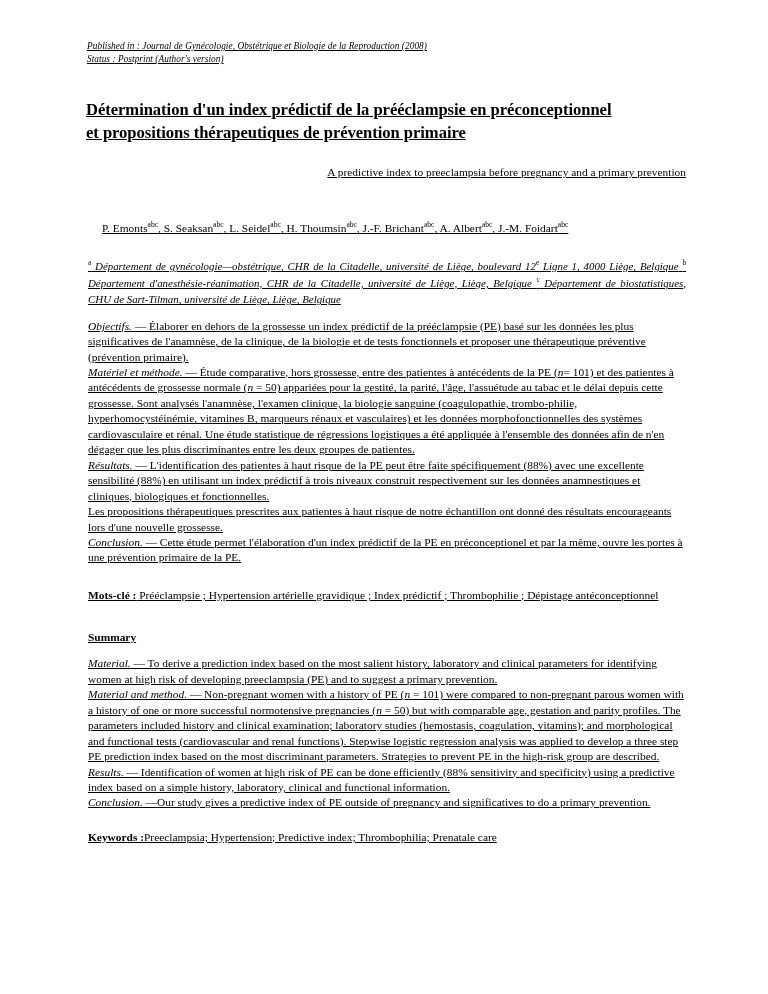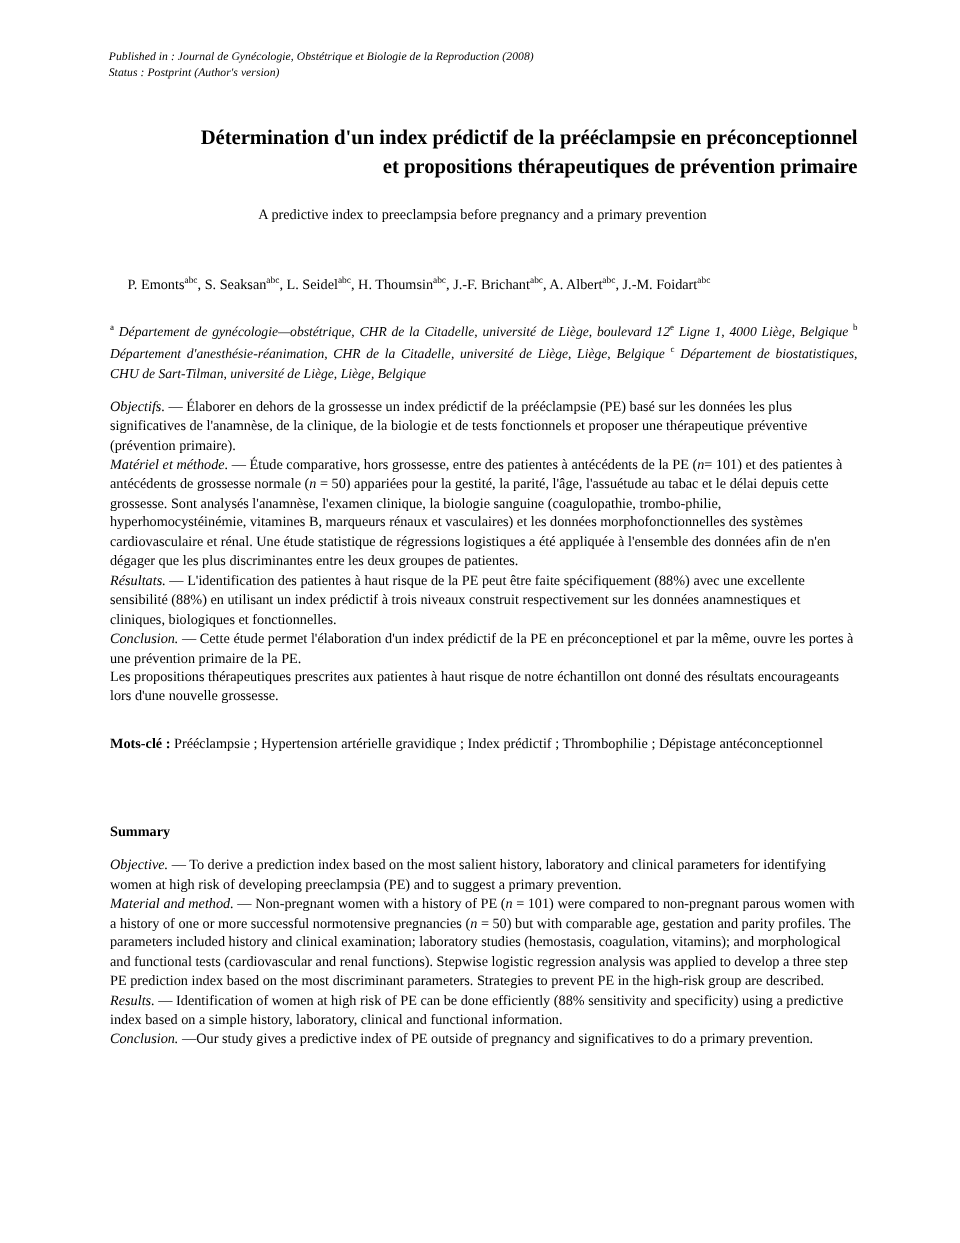--- a/index.html
+++ b/index.html
@@ -13,41 +13,42 @@
     font-family: "Liberation Serif", "DejaVu Serif", serif;
     color: #000000;
     -webkit-font-smoothing: antialiased;
   }
   .page {
     position: relative;
     width: 768px;
     height: 994px;
     box-sizing: border-box;
     padding: 40px 82px 0 86px;
+    text-decoration: underline;
   }
   
   .pubinfo {
     font-style: italic;
     font-size: 9.3px;
     line-height: 13.2px;
     margin: 0 0 0 1px;
     letter-spacing: .05px;
   }
   
   .title {
     font-size: 16.6px;
     font-weight: bold;
     line-height: 23px;
-    text-align: right;
+    text-align: left;
     margin: 32px 0 0 0;
     letter-spacing: -.05px;
   }
   .subtitle {
     font-size: 11.4px;
-    text-align: center;
+    text-align: right;
     line-height: 16px;
     margin: 20px 0 0 0;
   }
   
   .authors {
     font-size: 11.4px;
     line-height: 16px;
     margin: 40px 0 0 16px;
   }
   .affil {
@@ -63,21 +64,21 @@
     line-height: 0;
   }
   .affil sup { font-style: normal; }
   
   .sec-head {
     font-weight: bold;
     font-size: 11.4px;
     margin: 26px 0 0 2px;
     line-height: 15px;
   }
-  .sec-head.summary { margin-top: 56px; }
+  .sec-head.summary { margin-top: 27px; }
   .abstract {
     font-size: 11.4px;
     line-height: 15.45px;
     margin: 11px 0 0 2px;
     text-align: left;
   }
   .abstract p { margin: 0; }
   .kw {
     font-size: 11.4px;
     line-height: 15.45px;
@@ -121,30 +122,33 @@
     <sup>b</sup>
     <span>Département d'anesthésie-réanimation, CHR de la Citadelle, université de Liège, Liège, Belgique</span>
     <sup>c</sup>
     <span>Département de biostatistiques, CHU de Sart-Tilman, université de Liège, Liège, Belgique</span>
   </div>
 
   <div class="abstract">
     <p><i class="lead">Objectifs.</i><span> — Élaborer en dehors de la grossesse un index prédictif de la prééclampsie (PE) basé sur les données les plus significatives de l'anamnèse, de la clinique, de la biologie et de tests fonctionnels et proposer une thérapeutique préventive (prévention primaire).</span></p>
     <p><i class="lead">Matériel et méthode.</i><span> — Étude comparative, hors grossesse, entre des patientes à antécédents de la PE (</span><i class="n">n</i><span>= 101) et des patientes à antécédents de grossesse normale (</span><i class="n">n</i><span> = 50) appariées pour la gestité, la parité, l'âge, l'assuétude au tabac et le délai depuis cette grossesse. Sont analysés l'anamnèse, l'examen clinique, la biologie sanguine (coagulopathie, trombo-philie, hyperhomocystéinémie, vitamines B, marqueurs rénaux et vasculaires) et les données morphofonctionnelles des systèmes cardiovasculaire et rénal. Une étude statistique de régressions logistiques a été appliquée à l'ensemble des données afin de n'en dégager que les plus discriminantes entre les deux groupes de patientes.</span></p>
     <p><i class="lead">Résultats.</i><span> — L'identification des patientes à haut risque de la PE peut être faite spécifiquement (88%) avec une excellente sensibilité (88%) en utilisant un index prédictif à trois niveaux construit respectivement sur les données anamnestiques et cliniques, biologiques et fonctionnelles.</span></p>
+    <p>Les propositions thérapeutiques prescrites aux patientes à haut risque de notre échantillon ont donné des résultats encourageants lors d'une nouvelle grossesse.</p>
     <p><i class="lead">Conclusion.</i><span> — Cette étude permet l'élaboration d'un index prédictif de la PE en préconceptionel et par la même, ouvre les portes à une prévention primaire de la PE.</span></p>
-    <p>Les propositions thérapeutiques prescrites aux patientes à haut risque de notre échantillon ont donné des résultats encourageants lors d'une nouvelle grossesse.</p>
   </div>
 
   <div class="kw">
     <b>Mots-clé :</b><span> Prééclampsie ; Hypertension artérielle gravidique ; Index prédictif ; Thrombophilie ; Dépistage antéconceptionnel</span>
   </div>
 
   <div class="sec-head summary">Summary</div>
   <div class="abstract">
-    <p><i class="lead">Objective.</i><span> — To derive a prediction index based on the most salient history, laboratory and clinical parameters for identifying women at high risk of developing preeclampsia (PE) and to suggest a primary prevention.</span></p>
+    <p><i class="lead">Material.</i><span> — To derive a prediction index based on the most salient history, laboratory and clinical parameters for identifying women at high risk of developing preeclampsia (PE) and to suggest a primary prevention.</span></p>
     <p><i class="lead">Material and method.</i><span> — Non-pregnant women with a history of PE (</span><i class="n">n</i><span> = 101) were compared to non-pregnant parous women with a history of one or more successful normotensive pregnancies (</span><i class="n">n</i><span> = 50) but with comparable age, gestation and parity profiles. The parameters included history and clinical examination; laboratory studies (hemostasis, coagulation, vitamins); and morphological and functional tests (cardiovascular and renal functions). Stepwise logistic regression analysis was applied to develop a three step PE prediction index based on the most discriminant parameters. Strategies to prevent PE in the high-risk group are described.</span></p>
     <p><i class="lead">Results.</i><span> — Identification of women at high risk of PE can be done efficiently (88% sensitivity and specificity) using a predictive index based on a simple history, laboratory, clinical and functional information.</span></p>
     <p><i class="lead">Conclusion.</i><span> —Our study gives a predictive index of PE outside of pregnancy and significatives to do a primary prevention.</span></p>
   </div>
 
+  <div class="kw en">
+    <b>Keywords :</b><span>Preeclampsia; Hypertension; Predictive index; Thrombophilia; Prenatale care</span>
+  </div>
 
 </div>
 
 </body></html>

